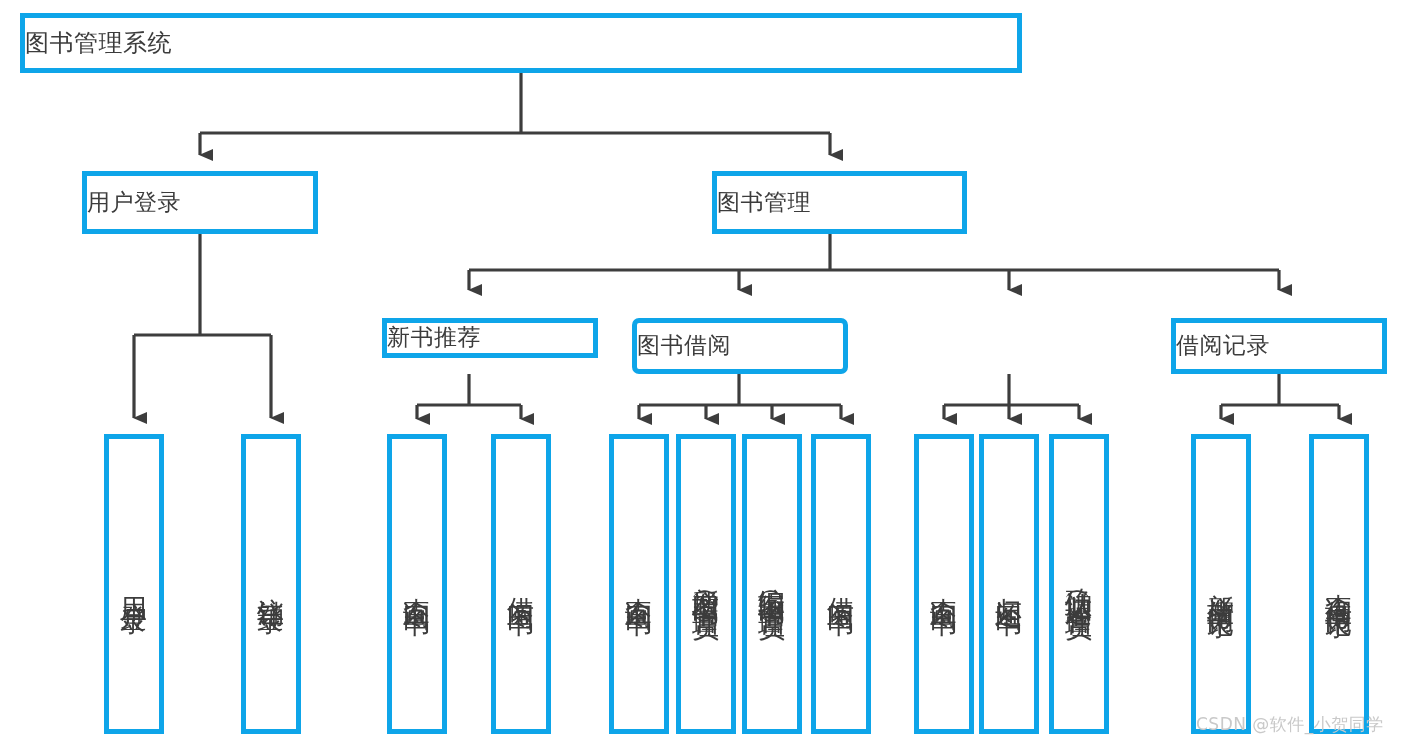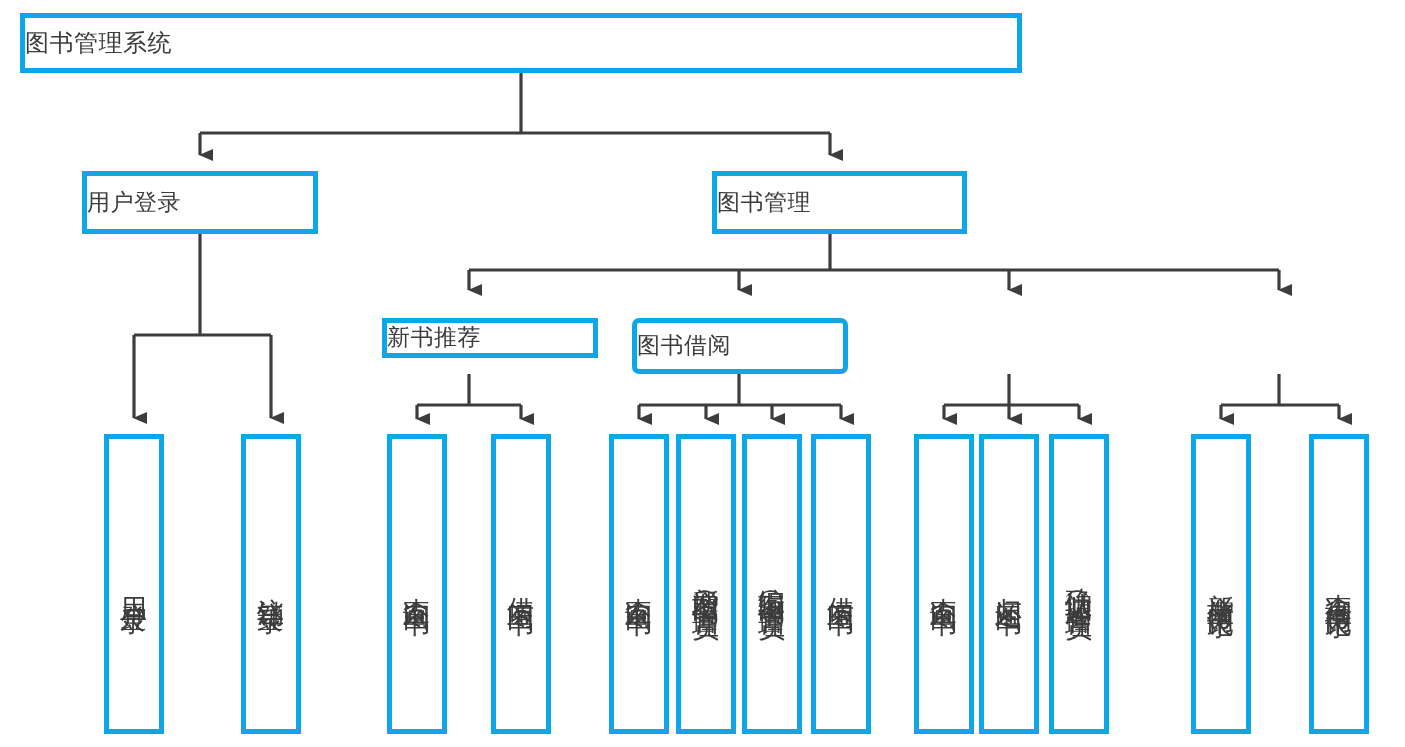--- a/index.html
+++ b/index.html
@@ -140,20 +140,23 @@
   <div class="node h" style="left:712px; top:171px; width:255px; height:63px;">
     <span class="label">图书管理</span>
   </div>
 
   <div class="node h" style="left:362px; top:318px; width:216px; height:40px;margin-left:20px;">
     <span class="label">新书推荐</span>
   </div>
   <div class="node h" style="left:632px; top:318px; width:216px; height:56px;border-radius:7px;">
     <span class="label">图书借阅</span>
   </div>
+  <div class="node h" style="left:1171px; top:318px; width:216px; height:56px;">
+    <span class="label">借阅记录</span>
+  </div>
 
   <div class="node v" style="left:104px; top:434px; width:60px; height:300px;">
     <span class="label">用户登录</span>
   </div>
   <div class="node v" style="left:241px; top:434px; width:60px; height:300px;">
     <span class="label">注销登录</span>
   </div>
 
   <div class="node v" style="left:387px; top:434px; width:60px; height:300px;">
     <span class="label">查询图书</span>
@@ -185,14 +188,15 @@
     <span class="label">确认归还（管理员）</span>
   </div>
 
   <div class="node v" style="left:1191px; top:434px; width:60px; height:300px;">
     <span class="label">新增借阅记录</span>
   </div>
   <div class="node v" style="left:1309px; top:434px; width:60px; height:300px;">
     <span class="label">查询借阅记录</span>
   </div>
 
+  <div class="watermark" style="left:1196px; top:713px;">CSDN @软件_小贺同学</div>
 
 </div>
 
 </body></html>

